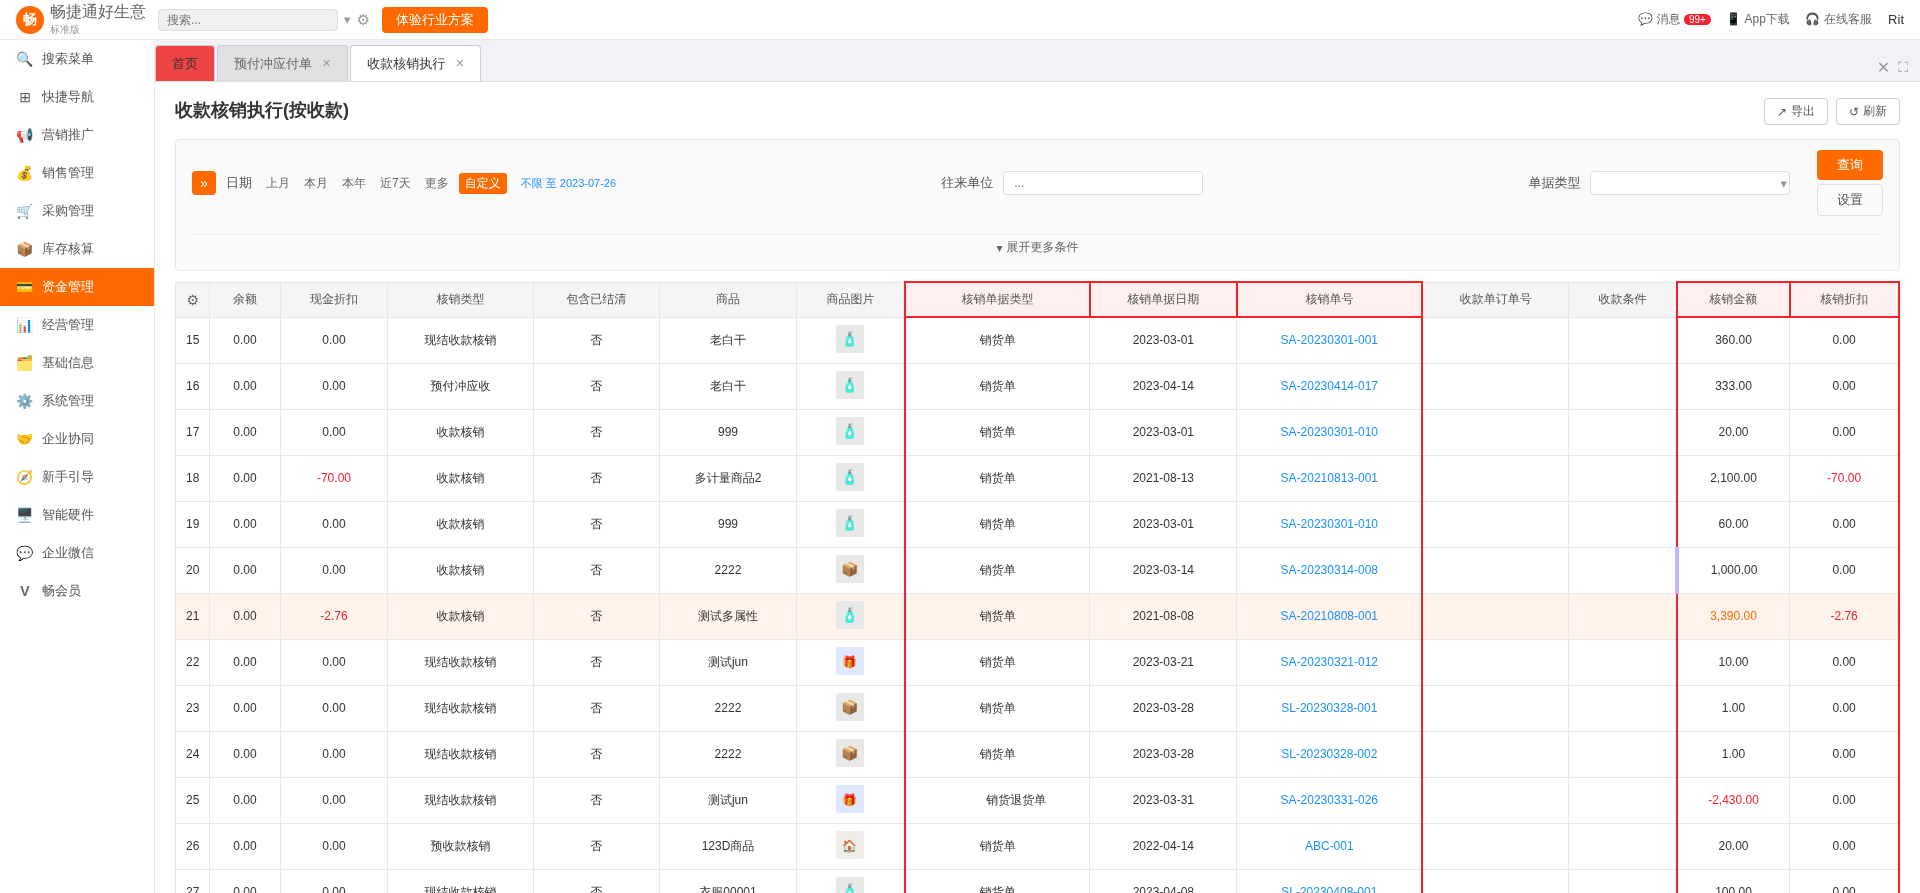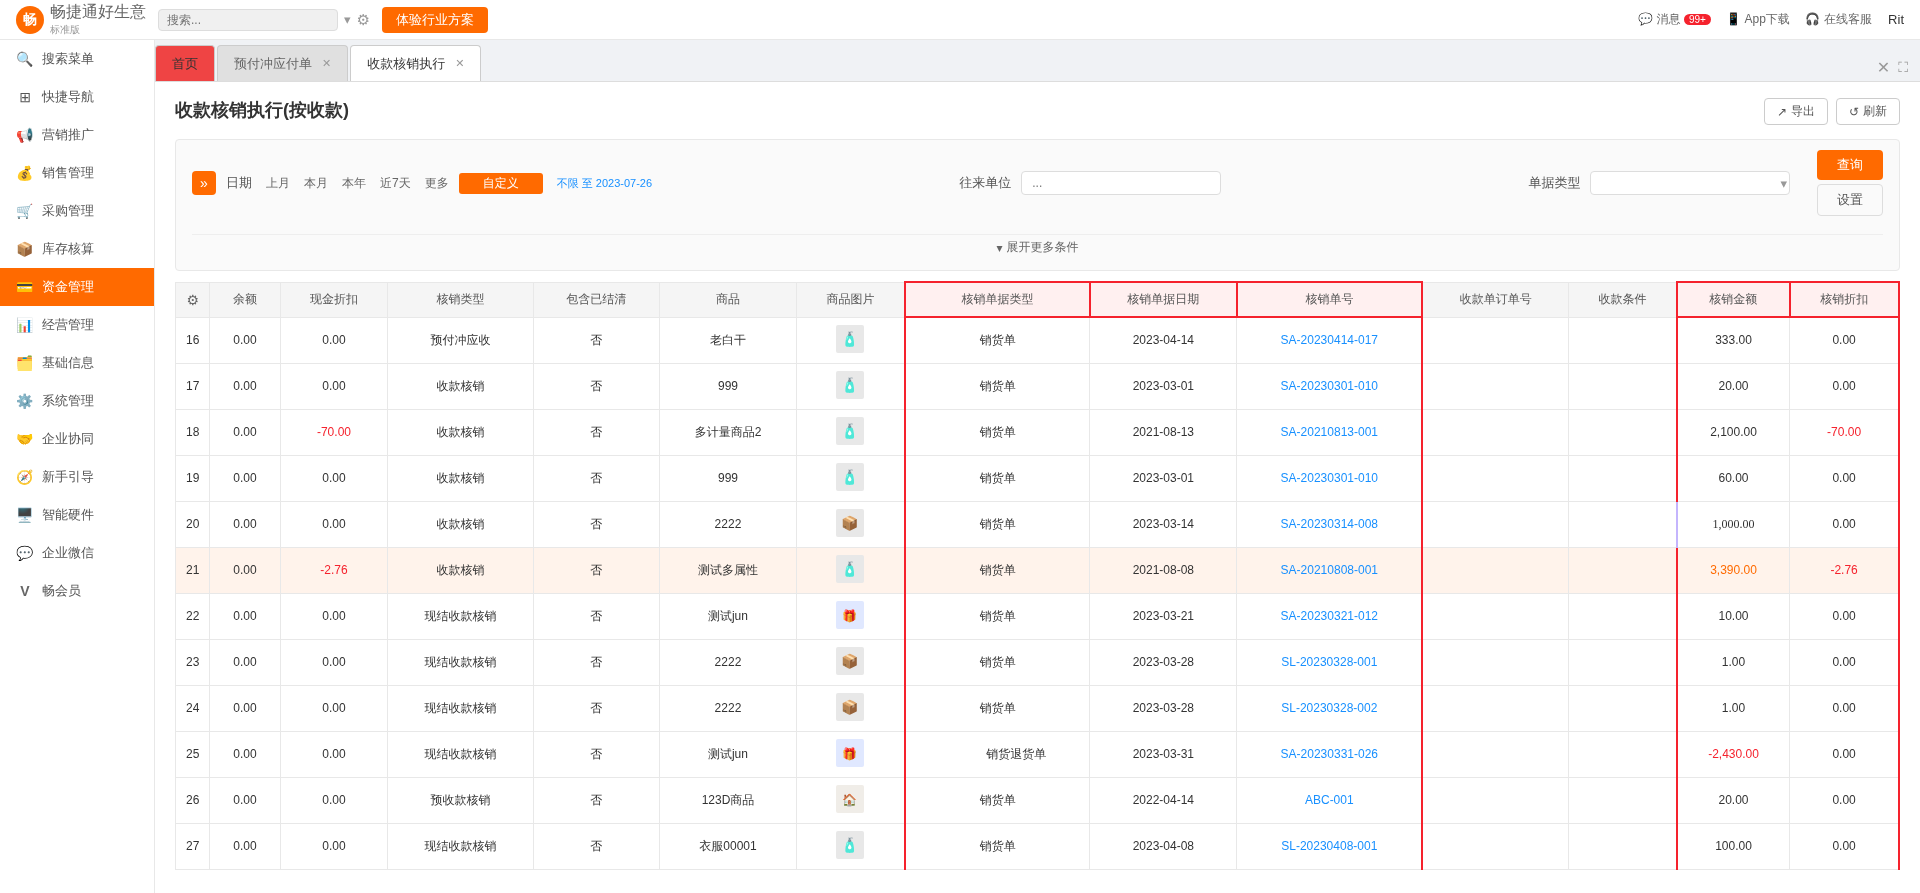--- a/index.html
+++ b/index.html
@@ -44,21 +44,21 @@
     .btn-export { background: none; border: 1px solid #ccc; border-radius: 4px; padding: 4px 12px; font-size: 12px; cursor: pointer; color: #555; display: flex; align-items: center; gap: 4px; }
     .btn-refresh { background: none; border: 1px solid #ccc; border-radius: 4px; padding: 4px 12px; font-size: 12px; cursor: pointer; color: #555; display: flex; align-items: center; gap: 4px; }
 
     
     .filter-bar { background: #fafafa; border: 1px solid #e8e8e8; border-radius: 4px; padding: 10px 16px; margin-bottom: 10px; display: flex; align-items: center; gap: 12px; flex-wrap: wrap; }
     .filter-row { display: flex; align-items: center; gap: 10px; width: 100%; }
     .filter-toggle { width: 24px; height: 24px; background: #ff6a00; color: white; border: none; border-radius: 4px; cursor: pointer; display: flex; align-items: center; justify-content: center; font-size: 14px; }
     .filter-label { color: #555; font-size: 13px; white-space: nowrap; }
     .filter-dates { display: flex; gap: 6px; align-items: center; }
     .date-btn { background: none; border: none; cursor: pointer; color: #666; font-size: 12px; padding: 2px 4px; }
-    .date-btn.custom { color: white; background: #ff6a00; border-radius: 3px; padding: 2px 24px; }
+    .date-btn.custom { color: white; background: #ff6a00; border-radius: 3px; padding: 2px 6px; }
     .date-hint { color: #1890ff; font-size: 11px; }
     .filter-input { border: 1px solid #ddd; border-radius: 4px; padding: 4px 10px; font-size: 12px; color: #999; width: 200px; }
     .filter-select { border: 1px solid #ddd; border-radius: 4px; padding: 4px 10px; font-size: 12px; color: #666; width: 200px; appearance: none; background: white; }
     .btn-query { background: #ff6a00; color: white; border: none; border-radius: 4px; padding: 6px 20px; font-size: 13px; cursor: pointer; }
     .btn-setting { background: none; border: 1px solid #ddd; border-radius: 4px; padding: 6px 16px; font-size: 13px; cursor: pointer; color: #555; }
     .expand-more { display: flex; align-items: center; justify-content: center; gap: 4px; font-size: 12px; color: #666; cursor: pointer; width: 100%; padding: 4px 0; border-top: 1px solid #eee; margin-top: 6px; }
 
     
     .table-wrapper { overflow-x: auto; }
     table { width: 100%; border-collapse: collapse; font-size: 12px; }
@@ -263,20 +263,39 @@
                 <th style="border: 2px solid #f5222d; background:#fff0f0;">核销单据类型</th>
                 <th style="border: 2px solid #f5222d; background:#fff0f0;">核销单据日期</th>
                 <th style="border: 2px solid #f5222d; background:#fff0f0;">核销单号</th>
                 <th>收款单订单号</th>
                 <th>收款条件</th>
                 <th style="border: 2px solid #f5222d; background:#fff0f0;">核销金额</th>
                 <th style="border: 2px solid #f5222d; background:#fff0f0;">核销折扣</th>
               </tr>
             </thead>
             <tbody id="table-body">
+            <tr>
+      <td>15</td>
+      <td>0.00</td>
+      <td class="">0.00</td>
+      <td>现结收款核销</td>
+      <td>否</td>
+      <td>老白干</td>
+      <td><svg width="28" height="28" viewBox="0 0 28 28">
+                      <rect width="28" height="28" fill="#e8e8e8" rx="2"></rect>
+                      <text x="14" y="19" text-anchor="middle" font-size="14">🧴</text>
+                    </svg></td>
+      <td style="border-left: 2px solid #f5222d; border-right: 1px solid #e8e8e8;">销货单</td>
+      <td>2023-03-01</td>
+      <td class="link" style="border-right: 2px solid #f5222d;">SA-20230301-001</td>
+      <td></td>
+      <td></td>
+      <td class="" style="border-left: 2px solid #f5222d;">360.00</td>
+      <td class="" style="border-right: 2px solid #f5222d;">0.00</td>
+    </tr>
                 <tr>
       <td>16</td>
       <td>0.00</td>
       <td class="">0.00</td>
       <td>预付冲应收</td>
       <td>否</td>
       <td>老白干</td>
       <td><svg width="28" height="28" viewBox="0 0 28 28">
                       <rect width="28" height="28" fill="#e8e8e8" rx="2"></rect>
                       <text x="14" y="19" text-anchor="middle" font-size="14">🧴</text>
@@ -355,21 +374,21 @@
       <td>2222</td>
       <td><svg width="28" height="28" viewBox="0 0 28 28">
                       <rect width="28" height="28" fill="#e8e8e8" rx="2"></rect>
                       <text x="14" y="19" text-anchor="middle" font-size="14">📦</text>
                     </svg></td>
       <td style="border-left: 2px solid #f5222d; border-right: 1px solid #e8e8e8;">销货单</td>
       <td>2023-03-14</td>
       <td class="link" style="border-right: 2px solid #f5222d;">SA-20230314-008</td>
       <td></td>
       <td></td>
-      <td class="" style="border-left: 2px solid #c4b5fd; font-family: Liberation Serif, serif;">1,000.00</td>
+      <td class="" style="border-left: 4px solid #c4b5fd;">1,000.00</td>
       <td class="" style="border-right: 2px solid #f5222d;">0.00</td>
     </tr>
                 <tr class="highlighted">
       <td>21</td>
       <td>0.00</td>
       <td class="red-text">-2.76</td>
       <td>收款核销</td>
       <td>否</td>
       <td>测试多属性</td>
       <td><svg width="28" height="28" viewBox="0 0 28 28">

